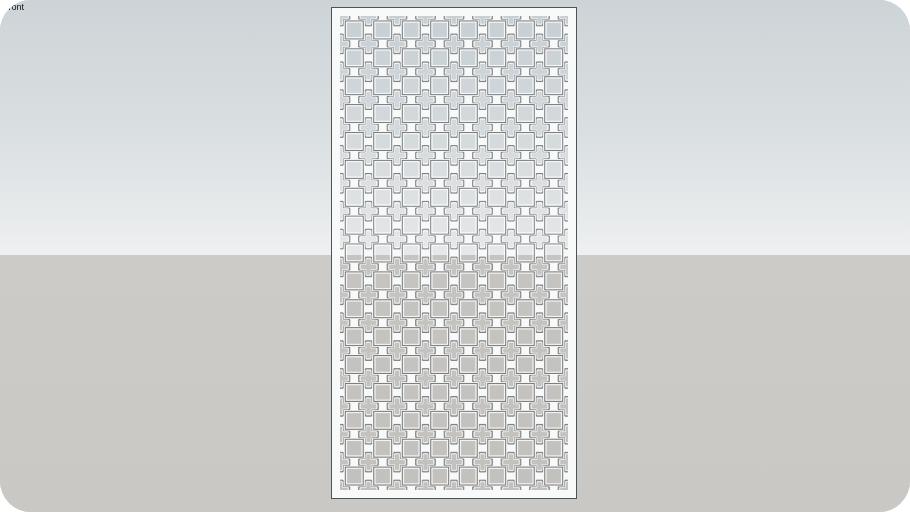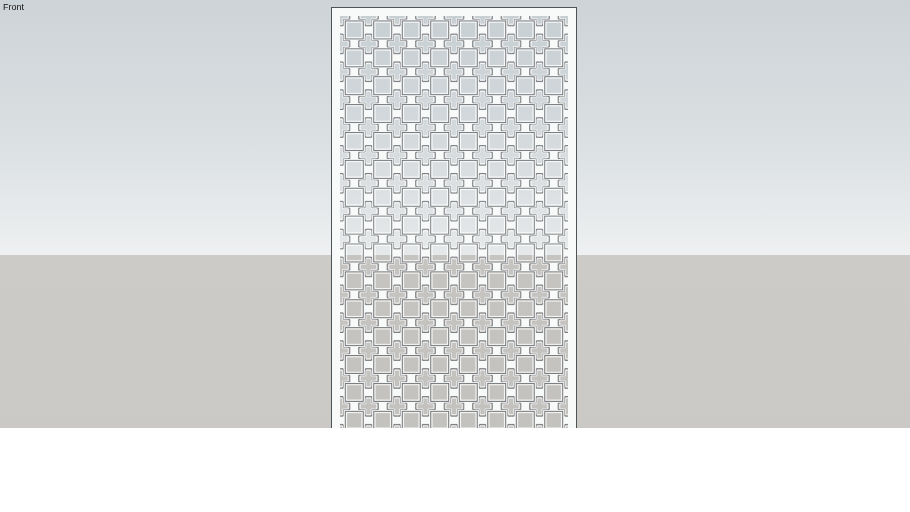--- a/index.html
+++ b/index.html
@@ -1,21 +1,22 @@
 <!DOCTYPE html>
 <html><head>
 <meta charset="utf-8">
 <style>
   html,body{margin:0;padding:0;}
   body{font-family:"Liberation Sans",sans-serif;}
   #viewport{
     position:relative;
-    width:910px;height:428px;
+    width:910px;height:512px;
     overflow:hidden;
     background:#ccd3d7;
+    border-radius:31px;
   }
   #scene-svg{position:absolute;left:0;top:0;display:block;}
   #view-label{
     position:absolute;left:3px;top:2px;
     font-size:9px;line-height:11px;color:#111;
     letter-spacing:0px;
     user-select:none;
   }
 </style>
 </head>

